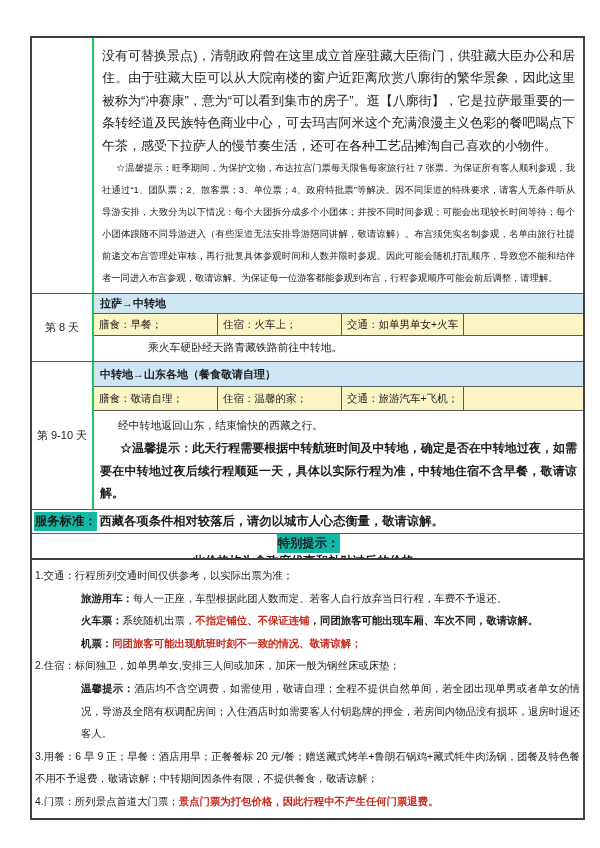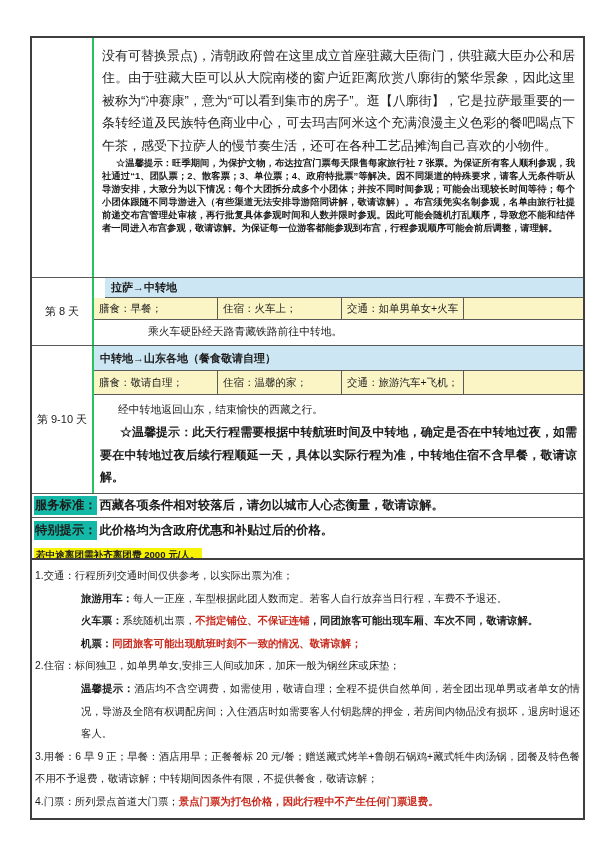--- a/index.html
+++ b/index.html
@@ -16,27 +16,27 @@
 
   
   .row { display:grid; grid-template-columns:62px 1fr; border-top:1px solid #5a5a5a; }
   .row:first-child { border-top:none; }
   .daycol {
     border-right:2px solid #22c55e; display:flex; align-items:center; justify-content:center;
     font-size:11px; color:#1c1c1c; text-align:center;
   }
   .intro-cell { padding:7px 8px 4px 8px; min-height:239px; }
   .para  { font-size:13px; line-height:22.4px; text-align:justify; }
-  .tip1  { font-size:9.3px;  line-height:13px; text-align:justify; text-indent:14px;font-weight:bold; }
+  .tip1  { font-size:9.3px;  line-height:22px; text-align:justify; text-indent:14px; }
 
   .blue-title {
     background:#cde6f3; font-weight:bold; font-size:11px;
     display:flex; align-items:center; padding:0 0 0 6px; border-bottom:1px solid #5a5a5a;
   }
-  .t8 { height:20px;margin-left:11px; } .t9 { height:25px; }
+  .t8 { height:20px; } .t9 { height:25px; }
   .meals { display:grid; grid-template-columns:123px 124px 122px 1fr; background:#fbf5c6; border-bottom:1px solid #5a5a5a; }
   .m8 .mcell { height:21px; } .m9 .mcell { height:23px; }
   .mcell { display:flex; align-items:center; font-size:10.5px; padding:0 3px 0 5px; border-left:1px solid #5a5a5a; white-space:nowrap; overflow:hidden; }
   .mcell:first-child { border-left:none; }
   .mcell b { font-weight:normal; }
   .desc8 { font-size:10.8px; padding:5px 6px 6px 6px;margin-left:48px; }
   .d9body { padding:4px 6px 4px 6px; }
   .desc9 { font-size:10.8px; text-indent:18px; line-height:20px; }
   .tip9  { font-size:12px; font-weight:bold; line-height:22.5px; text-indent:20px; text-align:justify; margin-top:2px; }
 
@@ -116,21 +116,21 @@
         <div class="tip9">☆温馨提示：此天行程需要根据中转航班时间及中转地，确定是否在中转地过夜，如需要在中转地过夜后续行程顺延一天，具体以实际行程为准，中转地住宿不含早餐，敬请谅解。</div>
       </div>
     </div>
   </div>
 
   <div class="row fullrow service" style="grid-template-columns:1fr; display:flex;">
     <span class="hl">服务标准：</span>
     <span class="bt">西藏各项条件相对较落后，请勿以城市人心态衡量，敬请谅解。</span>
   </div>
 
-  <div class="row fullrow special" style="grid-template-columns:1fr; display:flex;">
+  <div class="row fullrow special" style="grid-template-columns:1fr; display:flex;flex-direction:column;">
     <span class="hl">特别提示：</span>
     <span class="bt">此价格均为含政府优惠和补贴过后的价格。</span>
   </div>
 
   <div class="row ynotes" style="grid-template-columns:1fr; display:block; border-top:none;">
     <div class="yline"><span class="hl2">若中途离团需补齐离团费 2000 元/人。</span></div>
   </div>
 </div>
 
 <div class="tbl lower">

